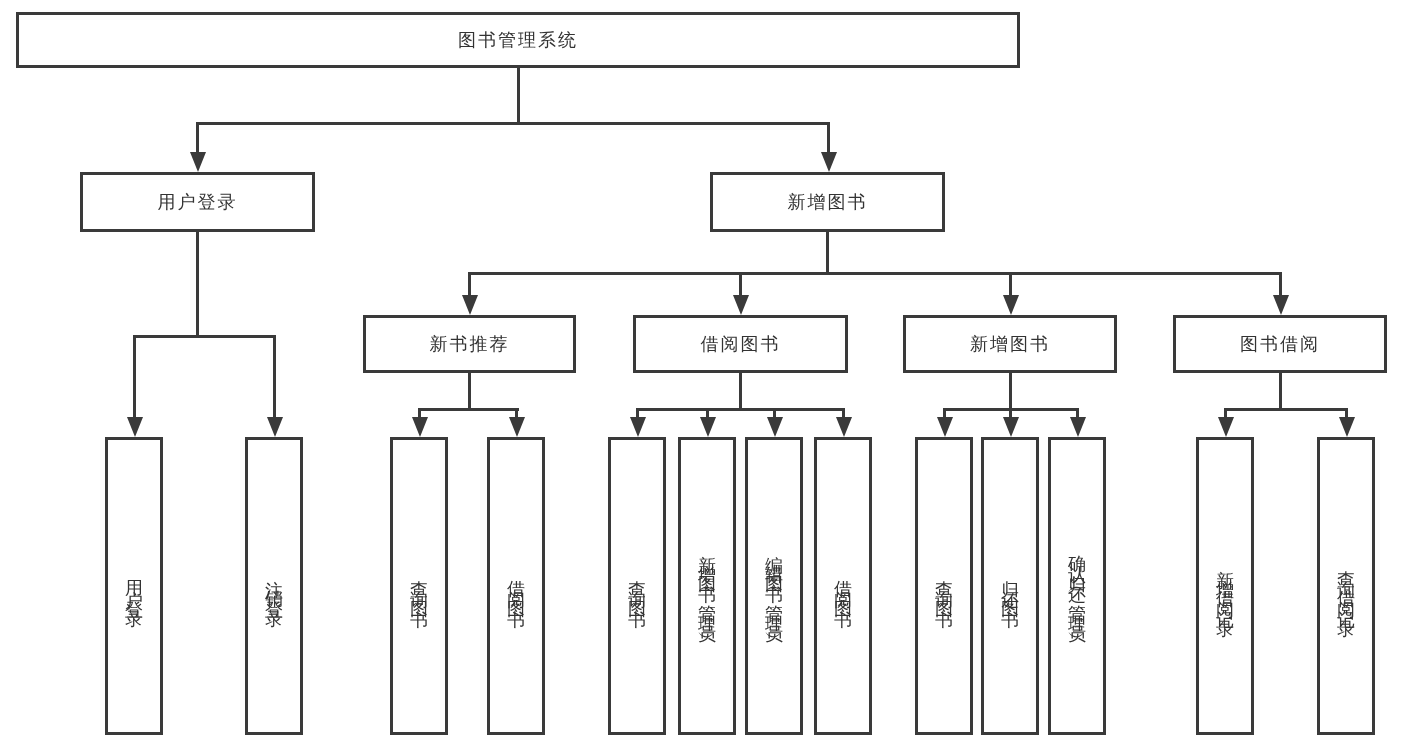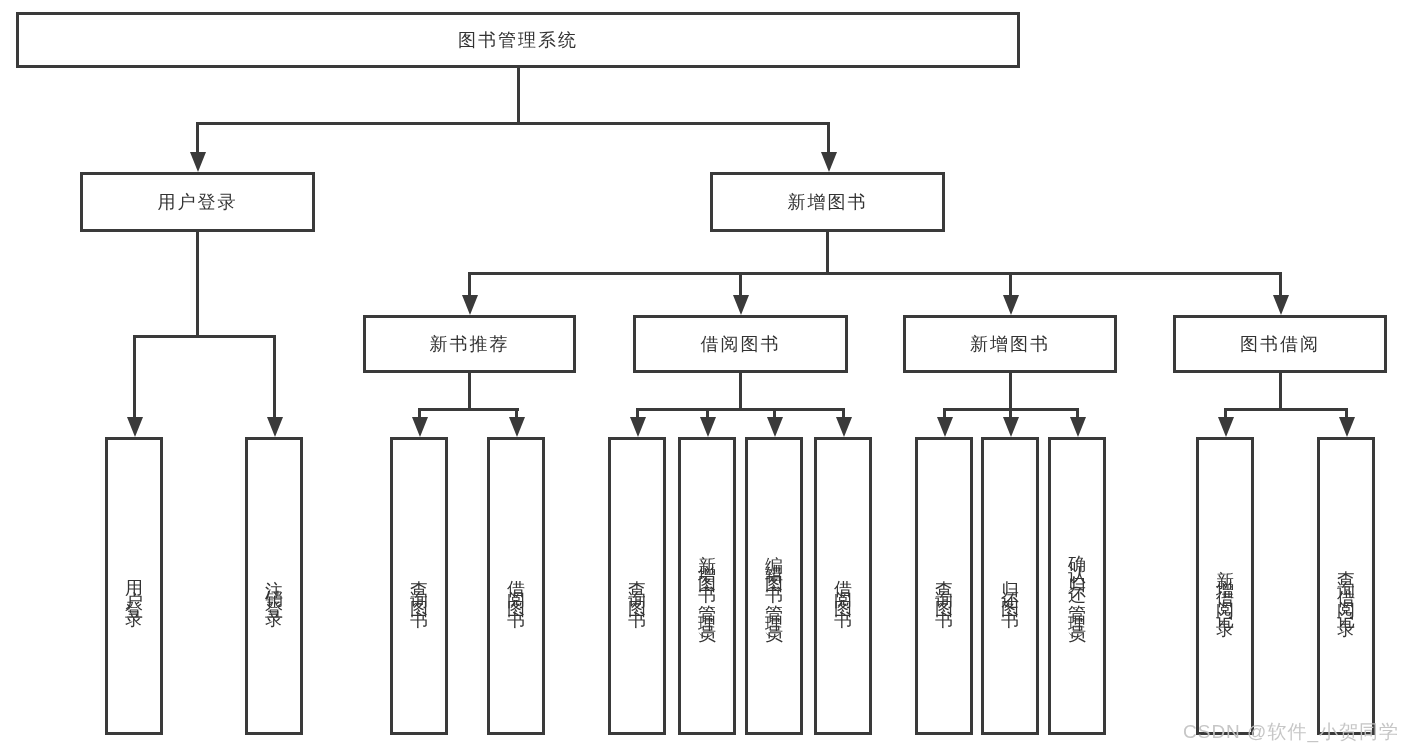--- a/index.html
+++ b/index.html
@@ -166,15 +166,14 @@
   <div class="line" style="left:1076px; top:408px; width:3px; height:11px;"></div>
   <div class="arrow-head" style="left:1070px; top:417px;"></div>
 
   <div class="line" style="left:1279px; top:373px; width:3px;  height:35px;"></div>
   <div class="line" style="left:1224px; top:408px; width:124px; height:3px;"></div>
   <div class="line" style="left:1224px; top:408px; width:3px;  height:11px;"></div>
   <div class="arrow-head" style="left:1218px; top:417px;"></div>
   <div class="line" style="left:1345px; top:408px; width:3px;  height:11px;"></div>
   <div class="arrow-head" style="left:1339px; top:417px;"></div>
 
-  <div class="watermark">CSDN @软件_小贺同学</div>
 
 </div>
 
 </body></html>

